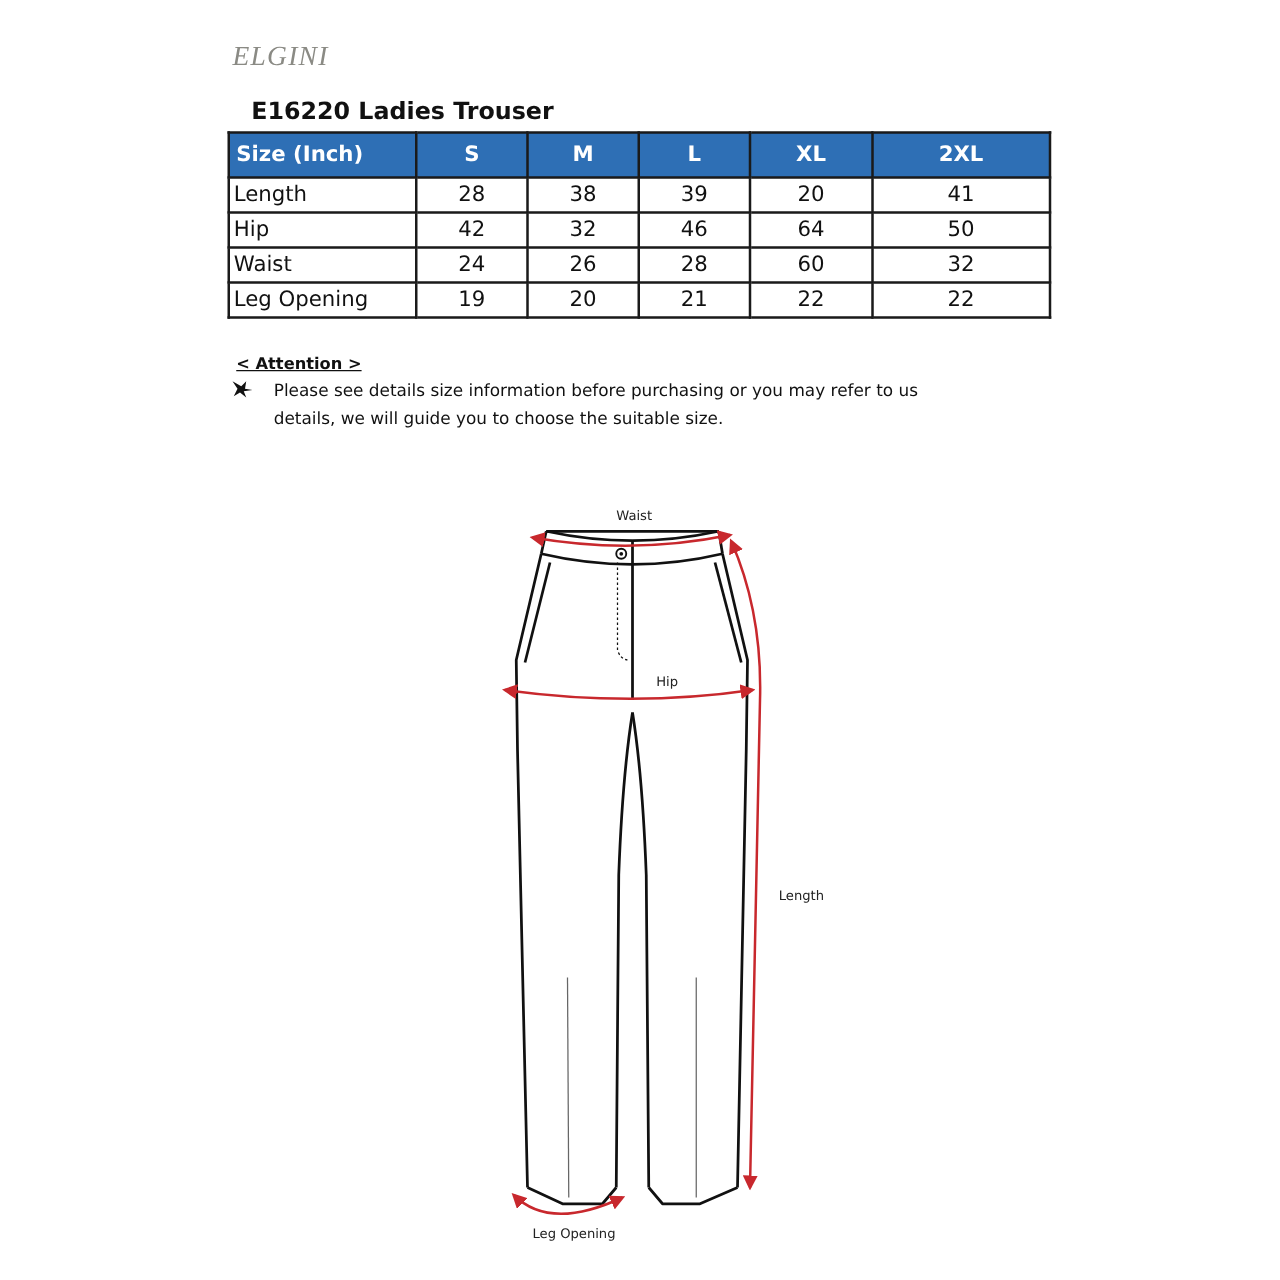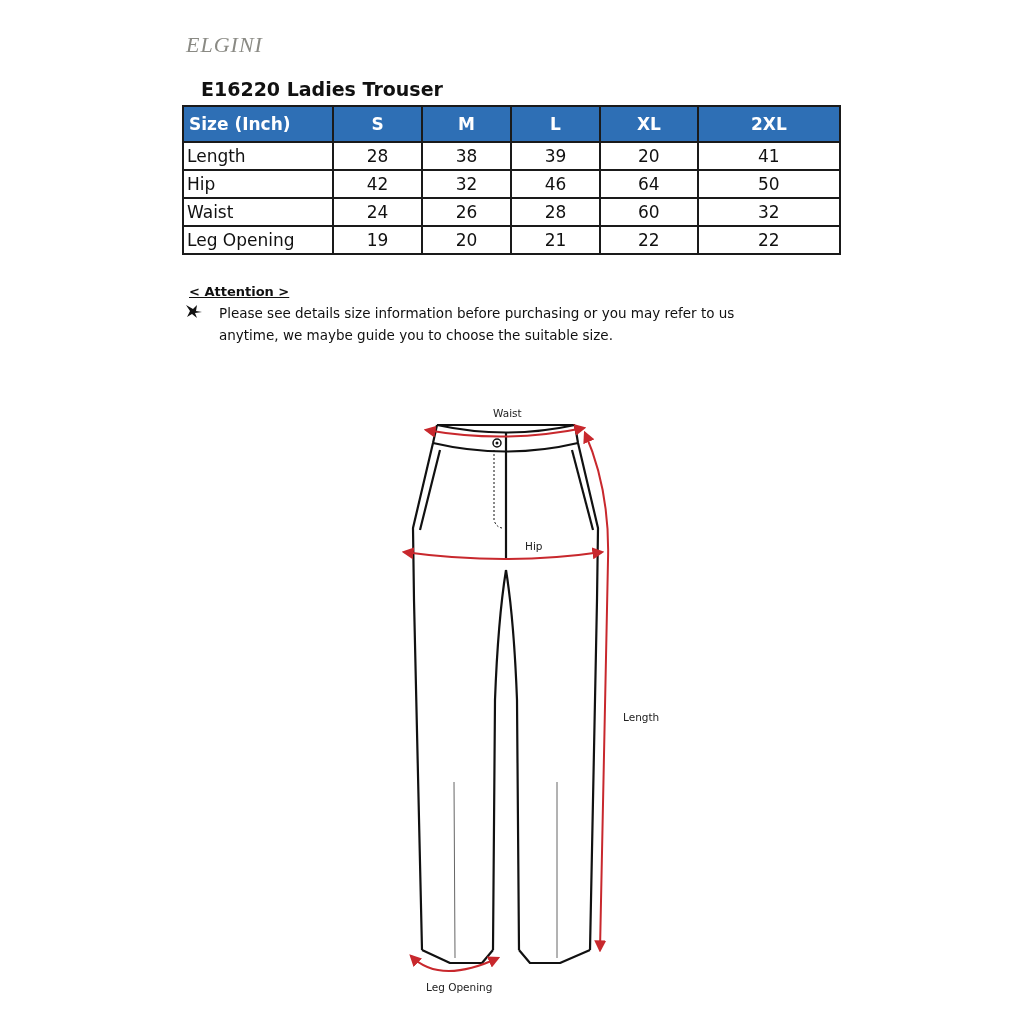--- a/index.html
+++ b/index.html
@@ -73,21 +73,21 @@
 </table>
 
 <div class="attn">&lt; Attention &gt;</div>
 <div class="notes">
   <div class="note">
     <span class="bullet">
       <svg width="18" height="16" viewBox="0 0 18 16">
           <path d="M1 2 L8 6 L12 2 L11 8 L17 9 L10 10 L12 15 L7 11 L2 14 L5 8 Z" fill="#111"></path>
         </svg>
     </span>
-    <span>Please see details size information before purchasing or you may refer to us anytime, we maybe guide you to choose the suitable size.</span>
+    <span>Please see details size information before purchasing or you may refer to us details, we will guide you to choose the suitable size.</span>
   </div>
 </div>
 
 <svg class="diagram" width="1024" height="1024" viewBox="0 0 1024 1024">
   <defs>
     <marker id="ah" viewBox="0 0 10 10" refX="8" refY="5" markerWidth="6" markerHeight="6" orient="auto-start-reverse">
       <path d="M0 0 L10 5 L0 10 Z" fill="#c8282d"></path>
     </marker>
   </defs>
   <g fill="none" stroke="#111" stroke-width="2.2" stroke-linejoin="round">

